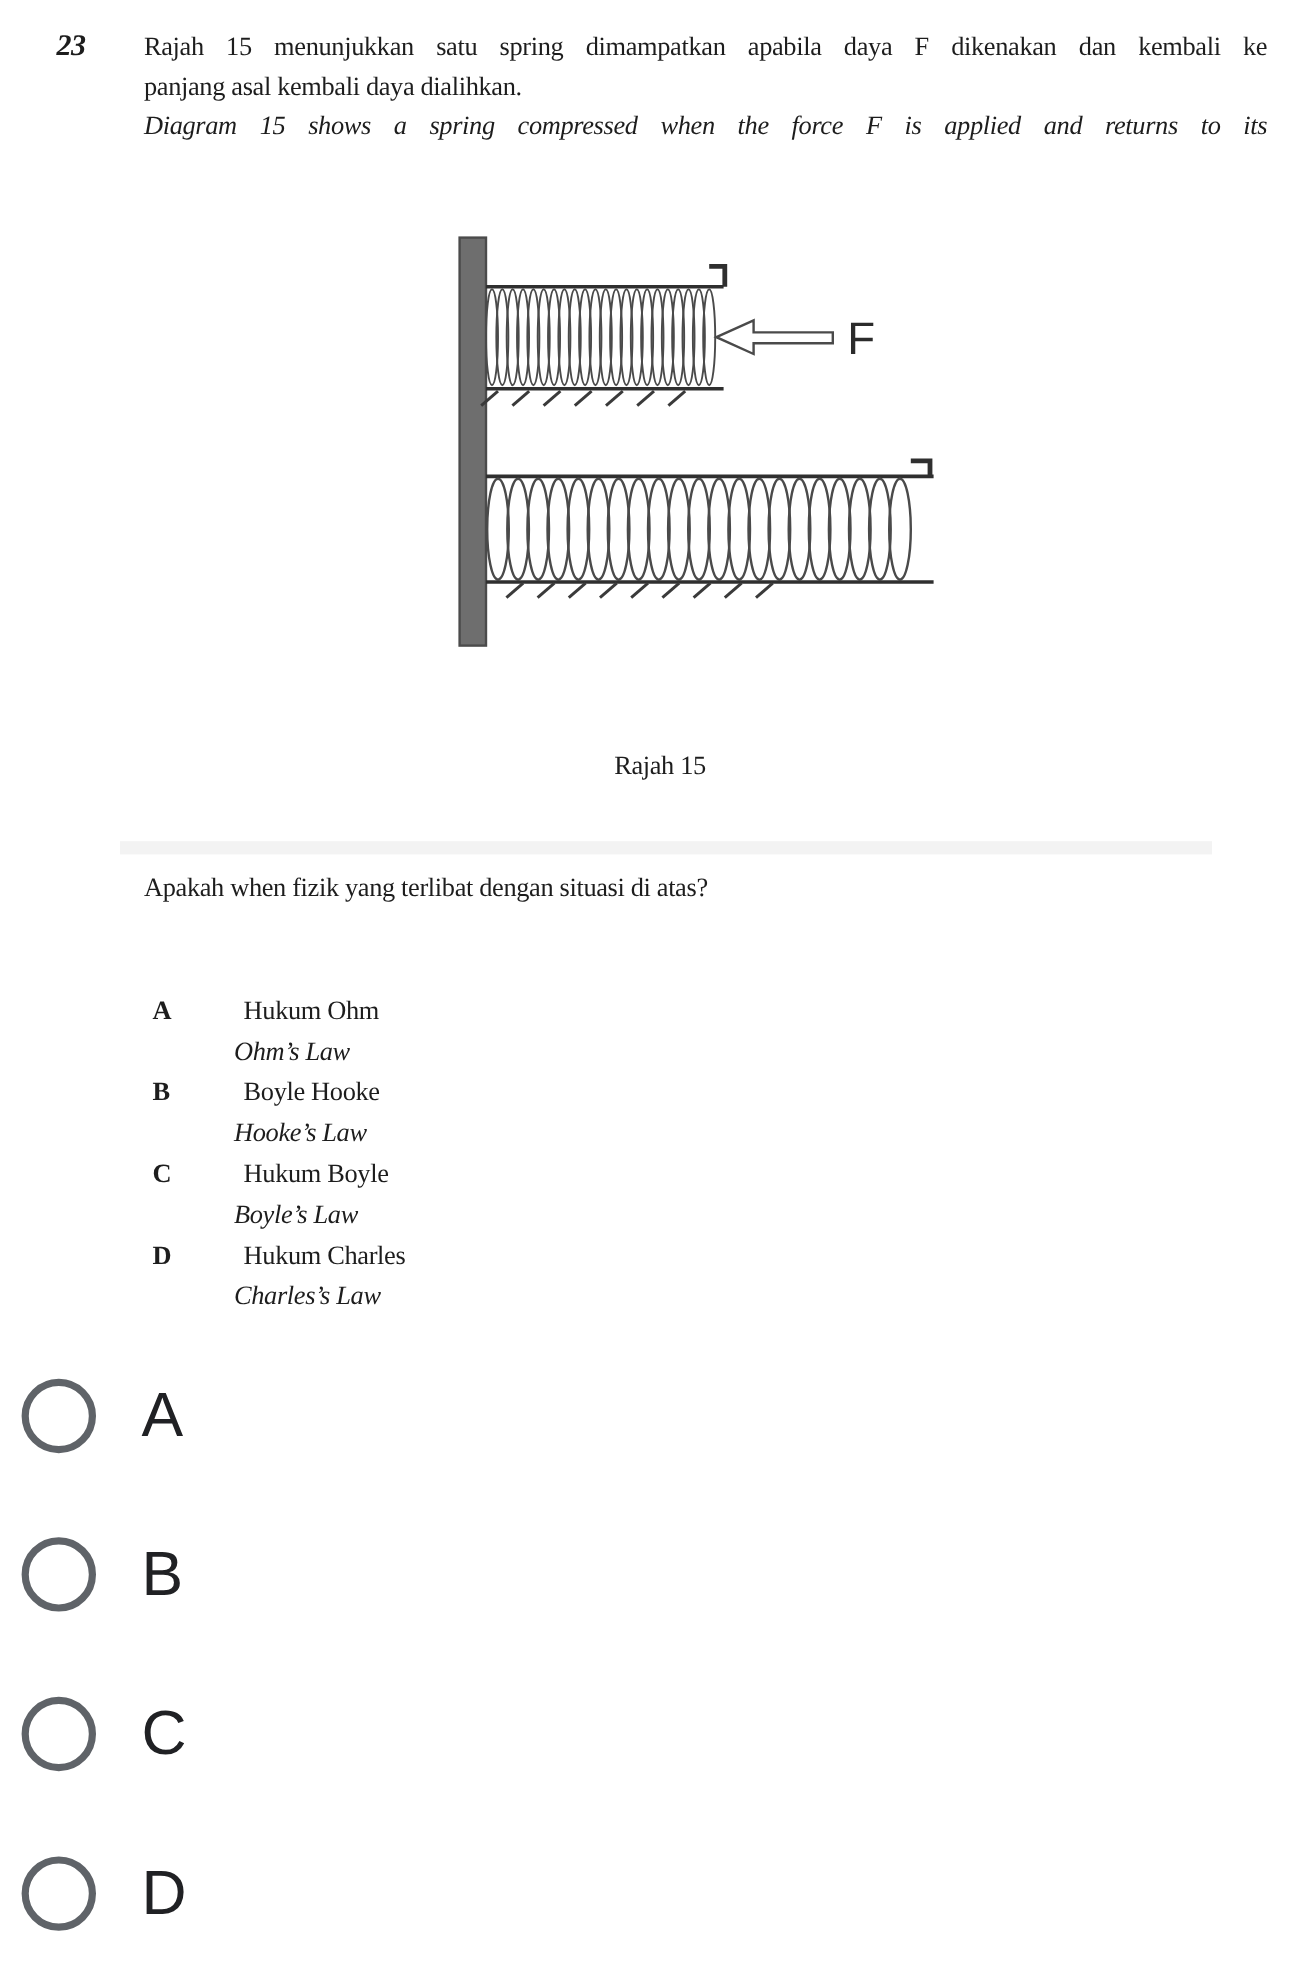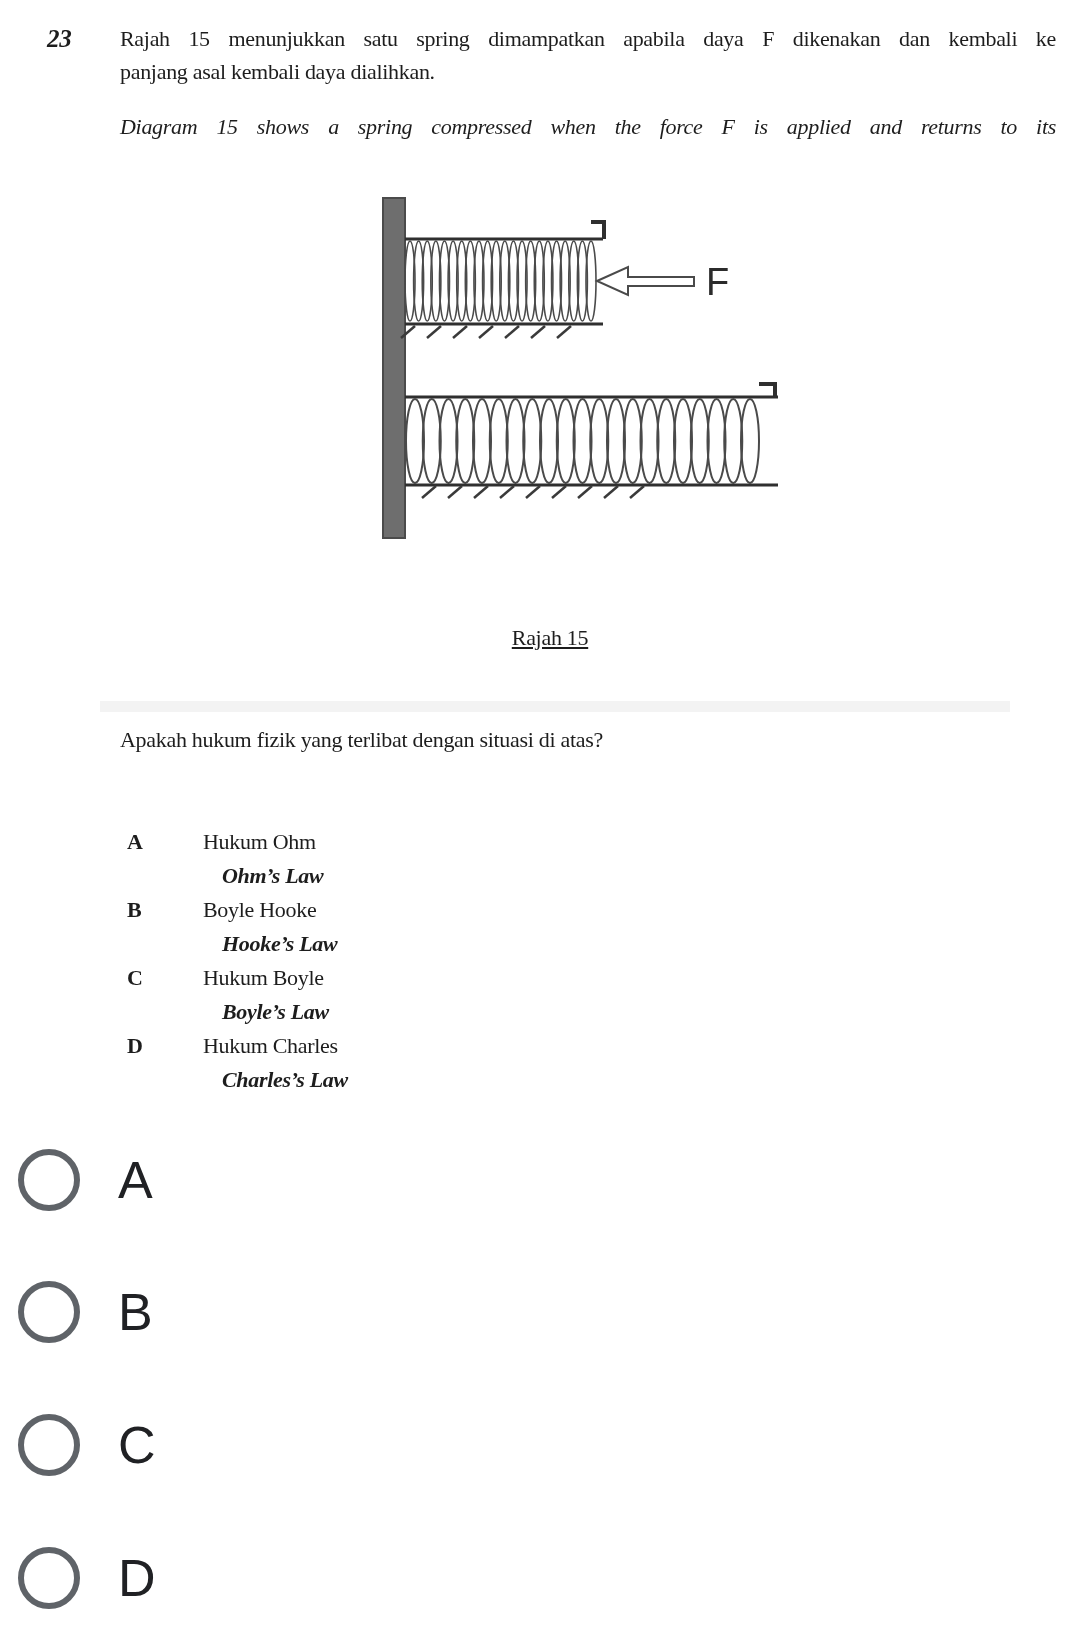--- a/index.html
+++ b/index.html
@@ -22,43 +22,42 @@
     color: #1d1d1d;
   }
   #q-number {
     position: absolute; left: 47px; top: 22px;
     font-weight: bold; font-size: 25px; line-height: 33px; font-style: italic;
   }
   #q-paragraph {
     position: absolute; left: 120px; top: 22px; width: 936px;
   }
   .line-just { text-align: justify; text-align-last: justify; white-space: normal; }
-  .italic { font-style: italic; margin-top: 22px; }
+  .italic { font-style: italic; }
 
   #diagram-wrap {
     position: absolute; left: 360px; top: 180px;
     width: 430px; height: 380px;
   }
   #diagram-wrap svg { width: 100%; height: 100%; display: block; }
 
   #caption-block {
     position: absolute; left: 120px; top: 621px; width: 860px;
     text-align: center;
-    text-decoration: underline;
   }
   #prompt-block {
     position: absolute; left: 120px; top: 723px; width: 936px;
   }
   #options-block {
     position: absolute; left: 127px; top: 825px; width: 700px;
   }
   .option { margin: 0; }
   .option .row1 { display: flex; line-height: 34px; }
   .option .letter { width: 76px; font-weight: bold; }
-  .option .row2 { margin-left: 95px; line-height: 34px; font-style: italic; font-weight: bold; }
+  .option .row2 { margin-left: 68px; line-height: 34px; font-style: italic; }
 
   .scan-artifact {
     position: absolute; left: 100px; top: 701px; width: 910px; height: 11px;
     background: #f3f3f3;
   }
 
   
   .choice-row {
     position: absolute; left: 18px;
     display: flex; align-items: center; height: 62px;
@@ -187,21 +186,21 @@
           </g>
       </g>
     </svg>
   </div>
 
   <div id="caption-block" class="doc-text">
     <div>Rajah 15</div>
   </div>
 
   <div id="prompt-block" class="doc-text">
-    <div>Apakah hukum fizik yang terlibat dengan situasi di atas?</div>
+    <div>Apakah when fizik yang terlibat dengan situasi di atas?</div>
   </div>
 
   <div id="options-block" class="doc-text">
     <div class="option">
       <div class="row1">
         <span class="letter">A</span>
         <span>Hukum Ohm</span>
       </div>
       <div class="row2">Ohm’s Law</div>
     </div>

